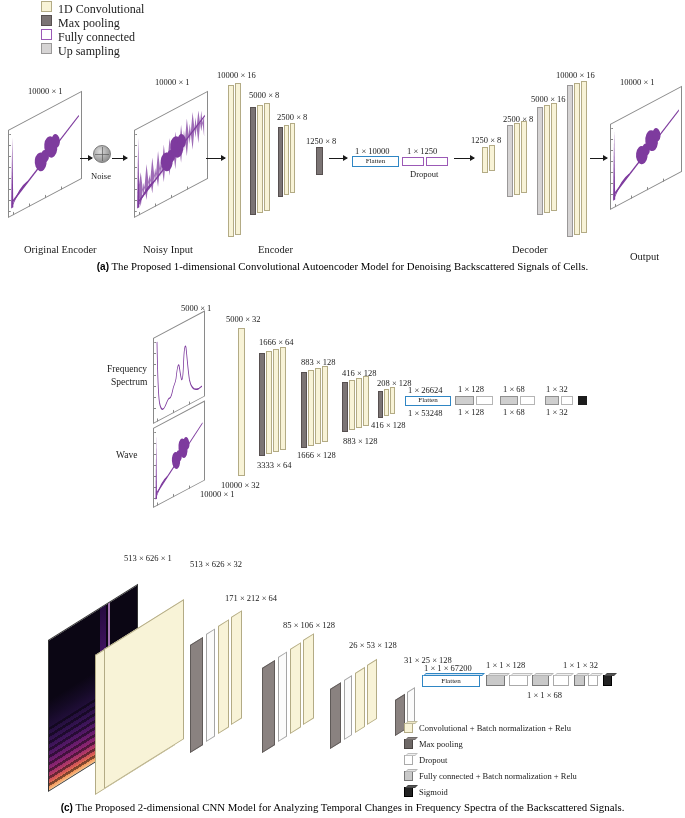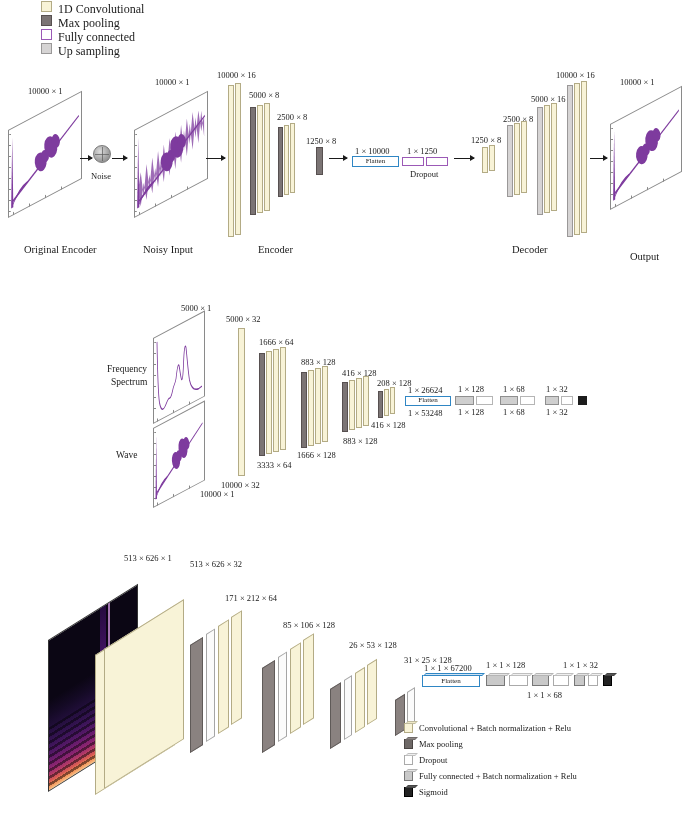--- a/index.html
+++ b/index.html
@@ -178,20 +178,24 @@
   <div class="dim" style="left:620px;top:77px">10000 × 1</div>
   <div class="plot" style="left:610px;top:124px;width:72px;height:86px">
     <div class="ticksY"></div>
     <div class="ticksX"></div>
     <svg viewBox="0 0 100 100" preserveAspectRatio="none">
         <use href="#sigwave"></use>
       </svg>
   </div>
   <div class="lbl" style="left:630px;top:251px">Output</div>
 
+  <div class="cap" style="top:260px">
+    <b>(a)</b>
+    <span>The Proposed 1-dimensional Convolutional Autoencoder Model for Denoising Backscattered Signals of Cells.</span>
+  </div>
 
   <div class="fsLabel" style="left:107px;top:364px">Frequency</div>
   <div class="fsLabel" style="left:111px;top:377px">Spectrum</div>
   <div class="dim" style="left:181px;top:303px">5000 × 1</div>
   <div class="plot" style="left:153px;top:338px;width:52px;height:86px">
     <div class="ticksY"></div>
     <div class="ticksX"></div>
     <svg viewBox="0 0 100 100" preserveAspectRatio="none">
         <use href="#sigspec"></use>
       </svg>
@@ -312,14 +316,18 @@
     <div class="c3 dg" style="left:404px;top:739px;width:9px;height:10px"></div>
     <div class="dim" style="left:419px;top:739px">Max pooling</div>
     <div class="c3 w" style="left:404px;top:755px;width:9px;height:10px"></div>
     <div class="dim" style="left:419px;top:755px">Dropout</div>
     <div class="c3 g" style="left:404px;top:771px;width:9px;height:10px"></div>
     <div class="dim" style="left:419px;top:771px">Fully connected + Batch normalization + Relu</div>
     <div class="c3 k" style="left:404px;top:787px;width:9px;height:10px"></div>
     <div class="dim" style="left:419px;top:787px">Sigmoid</div>
   </div>
 
+  <div class="cap" style="top:801px">
+    <b>(c)</b>
+    <span>The Proposed 2-dimensional CNN Model for Analyzing Temporal Changes in Frequency Spectra of the Backscattered Signals.</span>
+  </div>
 
 </div>
 
 </body></html>

